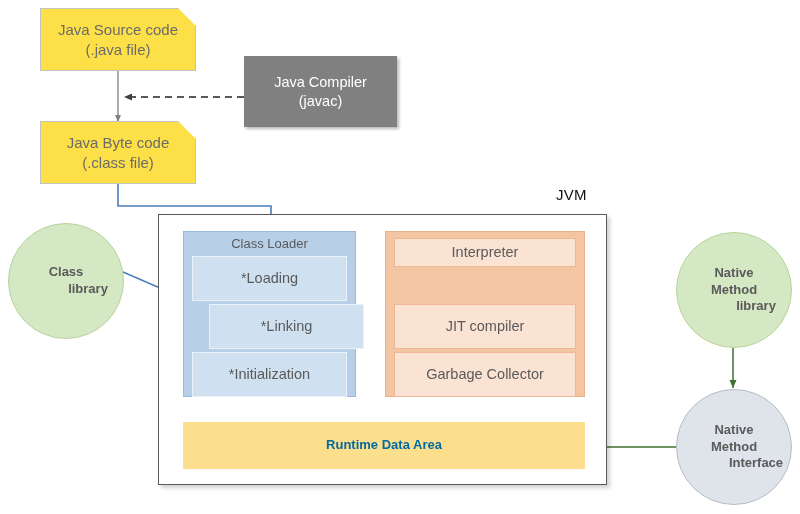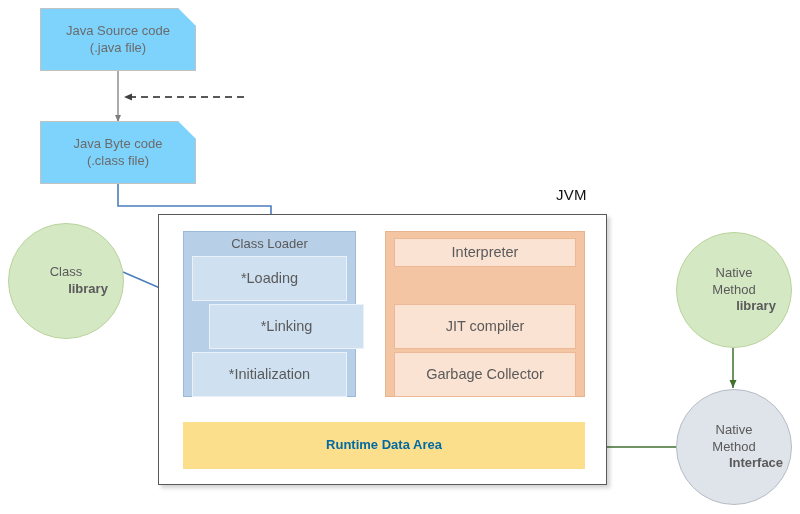--- a/index.html
+++ b/index.html
@@ -23,24 +23,24 @@
     box-sizing: border-box;
     display: flex;
     align-items: center;
     justify-content: center;
     text-align: center;
     line-height: 1.28;
     color: #5a5a5a;
   }
   
   .doc {
-    background: #7dd3fc;
+    background: #fde047;
     border: 1px solid #c2c2c2;
     color: #6b6b6b;
-    font-size: 13px;
+    font-size: 15px;
     -webkit-clip-path: polygon(0 0, calc(100% - 18px) 0, 100% 18px, 100% 100%, 0 100%);
     clip-path: polygon(0 0, calc(100% - 18px) 0, 100% 18px, 100% 100%, 0 100%);
   }
   
   .compiler {
     background: #808080;
     color: #ffffff;
     font-size: 14.5px;
     box-shadow: 2px 2px 3px rgba(0,0,0,0.28);
   }
@@ -112,21 +112,21 @@
   }
   .circle-green {
     background: #d5e8c4;
     border: 1px solid #b9d49c;
   }
   .circle-grey {
     background: #dfe3ea;
     border: 1px solid #b6bcc6;
   }
   .circle b { font-weight: bold; margin-left: 44px; }
-  .circle span { display: block; }
+  .circle span { display: block; font-weight: bold; }
   
   #wires {
     position: absolute;
     left: 0; top: 0;
     width: 800px;
     height: 514px;
     pointer-events: none;
   }
 </style>
 </head>
@@ -176,20 +176,26 @@
     <path d="M681,447 L588,447" stroke="#3f7030" stroke-width="1.5" fill="none" marker-end="url(#ah-green)"></path>
   </svg>
 
   <div class="node doc" style="left:40px; top:8px; width:156px; height:63px;">
     <div>
       <span>Java Source code</span><br>
       <span>(.java file)</span>
     </div>
   </div>
 
+  <div class="node compiler" style="left:244px; top:56px; width:153px; height:71px;">
+    <div>
+      <span>Java Compiler</span><br>
+      <span>(javac)</span>
+    </div>
+  </div>
 
   <div class="node doc" style="left:40px; top:121px; width:156px; height:63px;">
     <div>
       <span>Java Byte code</span><br>
       <span>(.class file)</span>
     </div>
   </div>
 
   <div class="node circle circle-green" style="left:8px; top:223px; width:116px; height:116px;">
     <div>

